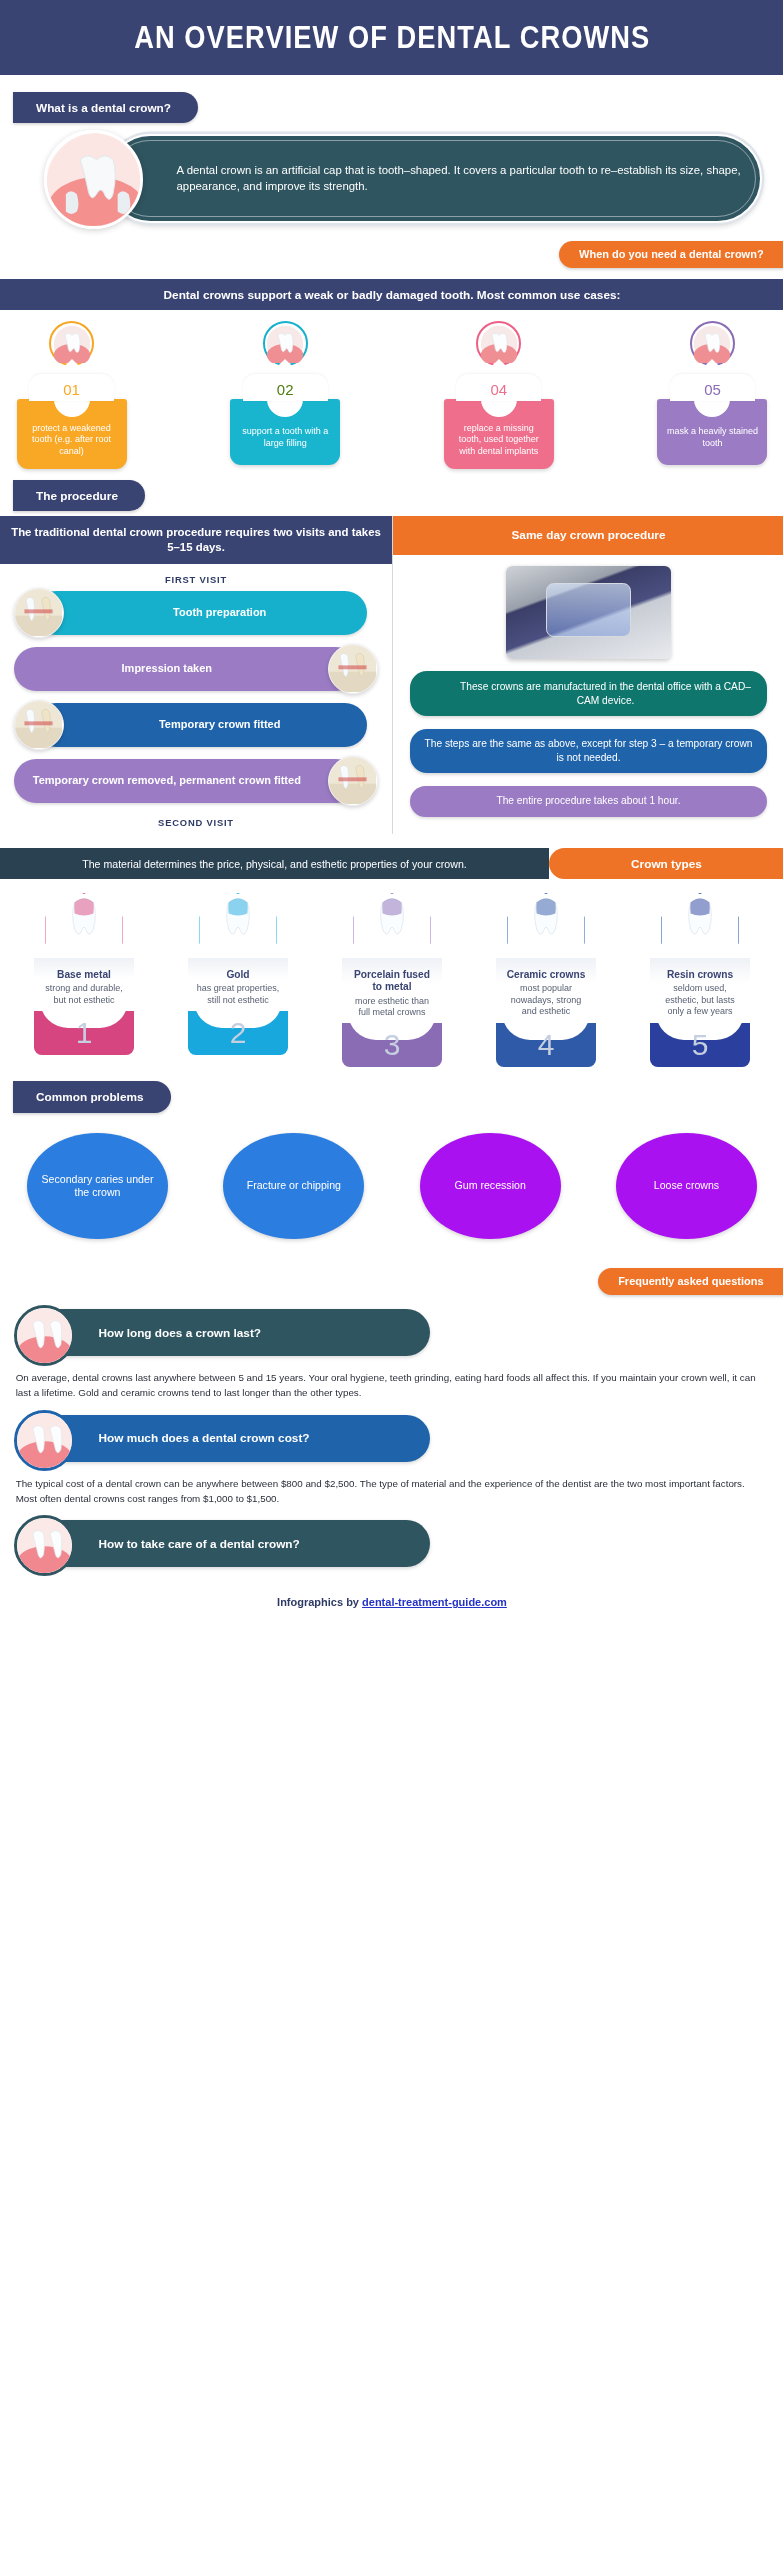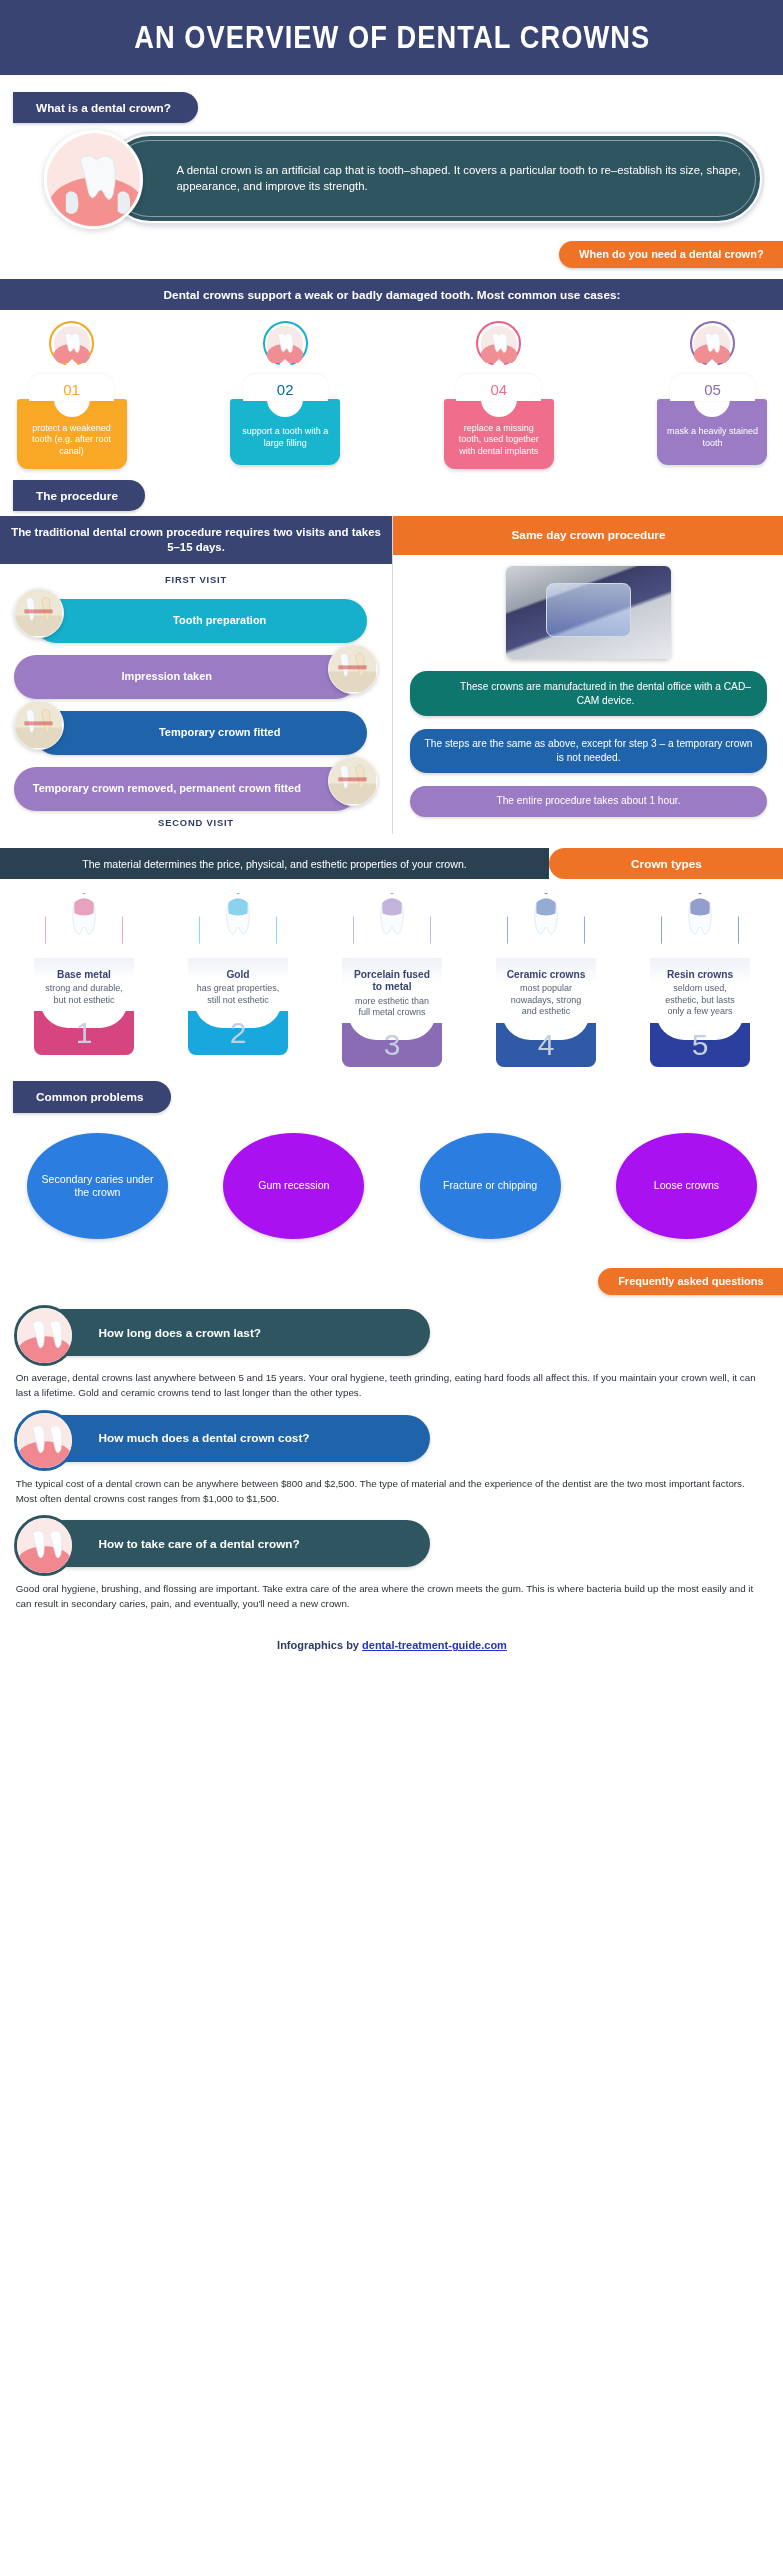--- a/index.html
+++ b/index.html
@@ -93,21 +93,21 @@
     background:#3a4473; color:#fff; text-align:center; font-weight:bold;
     font-size:11.4px; line-height:1.3; padding:9.4px 9.4px;
   }
   .proc-head-right {
     background:#ef7326; color:#fff; text-align:center; font-weight:bold;
     font-size:11.8px; padding:12.5px 9.4px;
   }
   .visit-label { text-align:center; font-weight:bold; font-size:9.4px; letter-spacing:0.8px; color:#2e3a66; padding:9.4px 0 6.3px; }
   .step { position:relative; height:45px; margin:0 14px 11px; }
   .step-bar {
-    position:absolute; top:8px; height:44px; border-radius:22px;
+    position:absolute; top:0; height:44px; border-radius:22px;
     display:flex; align-items:center; justify-content:center; text-align:center;
     color:#fff; font-size:11px; font-weight:bold; line-height:1.25;
     box-shadow:0 1.6px 3.1px rgba(0,0,0,.15);
   }
   .step.left .step-bar { left:20.4px; right:11px; padding-left:38px; }
   .step.right .step-bar { left:0px; right:20.4px; padding-right:38px; }
   .step-circle {
     position:absolute; top:-3.1px; width:50px; height:50px; border-radius:50%;
     background:#fff; border:1.6px solid #f0f0f0; box-shadow:0 1.6px 4.7px rgba(0,0,0,.18);
     z-index:3; overflow:hidden;
@@ -250,21 +250,21 @@
           </div>
         </div>
         <div class="case">
           <div class="case-bubble" style="border-color:#16b0cc">
             <svg width="38" height="38" viewBox="0 0 48 48">
               <circle cx="24" cy="24" r="23" fill="#f6e9e7"></circle>
               <ellipse cx="24" cy="38" rx="23" ry="14" fill="#f08f93"></ellipse>
               <path d="M15 13 q4.5 -5 9 0 q4.5 -5 9 0 q2.5 7 0 19 q-2 5 -4.5 1 q-2 -6 -4.5 -1 q-2.5 4 -4.5 -1 q-2.5 -12 -4.5 -18 z" fill="#fbfdfe" stroke="#dde4e9" stroke-width=".8"></path>
             </svg>
           </div>
-          <div class="case-num-plate" style="color:#0369a1">02</div>
+          <div class="case-num-plate" style="color:#4d7c0f">02</div>
           <div class="case-body" style="background:#19b5cf">
             <span>support a tooth with a large filling</span>
           </div>
         </div>
         <div class="case">
           <div class="case-bubble" style="border-color:#ee5f86">
             <svg width="38" height="38" viewBox="0 0 48 48">
               <circle cx="24" cy="24" r="23" fill="#f6e9e7"></circle>
               <ellipse cx="24" cy="38" rx="23" ry="14" fill="#f08f93"></ellipse>
               <path d="M15 13 q4.5 -5 9 0 q4.5 -5 9 0 q2.5 7 0 19 q-2 5 -4.5 1 q-2 -6 -4.5 -1 q-2.5 4 -4.5 -1 q-2.5 -12 -4.5 -18 z" fill="#fbfdfe" stroke="#dde4e9" stroke-width=".8"></path>
@@ -457,22 +457,22 @@
         </div>
       </div>
   </div>
 
   <div style="margin-top:4.7px;">
     <div style="padding-left:12.5px;">
       <span class="pill-left">Common problems</span>
     </div>
     <div class="problems" id="problems-row">
         <div class="prob" style="background: rgb(43, 125, 224);">Secondary caries under the crown</div>
+        <div class="prob" style="background: rgb(43, 125, 224);">Fracture or chipping</div>
         <div class="prob" style="background: rgb(169, 17, 240);">Gum recession</div>
-        <div class="prob" style="background: rgb(43, 125, 224);">Fracture or chipping</div>
         <div class="prob" style="background: rgb(169, 17, 240);">Loose crowns</div>
       </div>
   </div>
 
   <div style="margin-top:21px;">
     <div class="row-right" style="padding-right:0;">
       <span class="pill-right">Frequently asked questions</span>
     </div>
     <div id="faq-wrap">
         <div class="faq-item">
@@ -497,21 +497,20 @@
         <div class="faq-answer">The typical cost of a dental crown can be anywhere between $800 and $2,500. The type of material and the experience of the dentist are the two most important factors. Most often dental crowns cost ranges from $1,000 to $1,500.</div>
         <div class="faq-item">
           <div class="faq-bar" style="background:#2f5560">How to take care of a dental crown?</div>
           <div class="faq-circle" style="border:3.1px solid #2f5560"><svg width="55" height="55" viewBox="0 0 70 70">
               <circle cx="35" cy="35" r="35" fill="#fbe9e8"></circle>
               <ellipse cx="35" cy="56" rx="35" ry="20" fill="#f2888f"></ellipse>
               <path d="M20 20 q7 -8 14 0 q2 12 0 26 q-4 9 -7 1 q-3 -12 -7 -27 z" fill="#fbfdfe" stroke="#dde5ea" stroke-width=".8"></path>
               <path d="M42 20 q7 -8 14 0 q2 12 0 26 q-4 9 -7 1 q-3 -12 -7 -27 z" fill="#fbfdfe" stroke="#dde5ea" stroke-width=".8"></path>
             </svg></div>
         </div>
-        <div class="faq-answer">Good oral hygiene, brushing, and flossing are important. Take extra care of the area where the crown meets the gum. This is where bacteria build up the most easily and it can result in secondary caries, pain, and eventually, you'll need a new crown.</div>
       </div>
   </div>
 
   <div class="footer">
     <span>Infographics by </span><a href="#">dental-treatment-guide.com</a>
   </div>
 
 </div>
 
 

